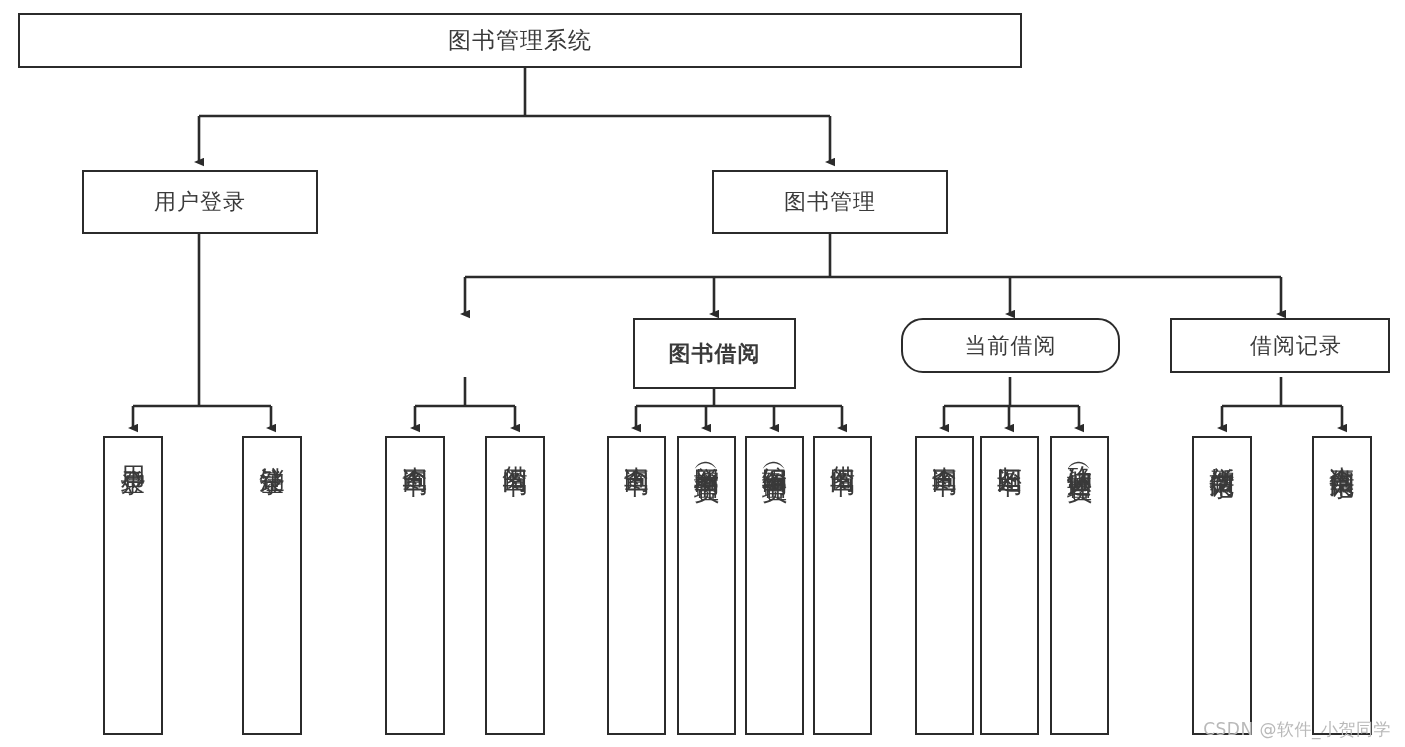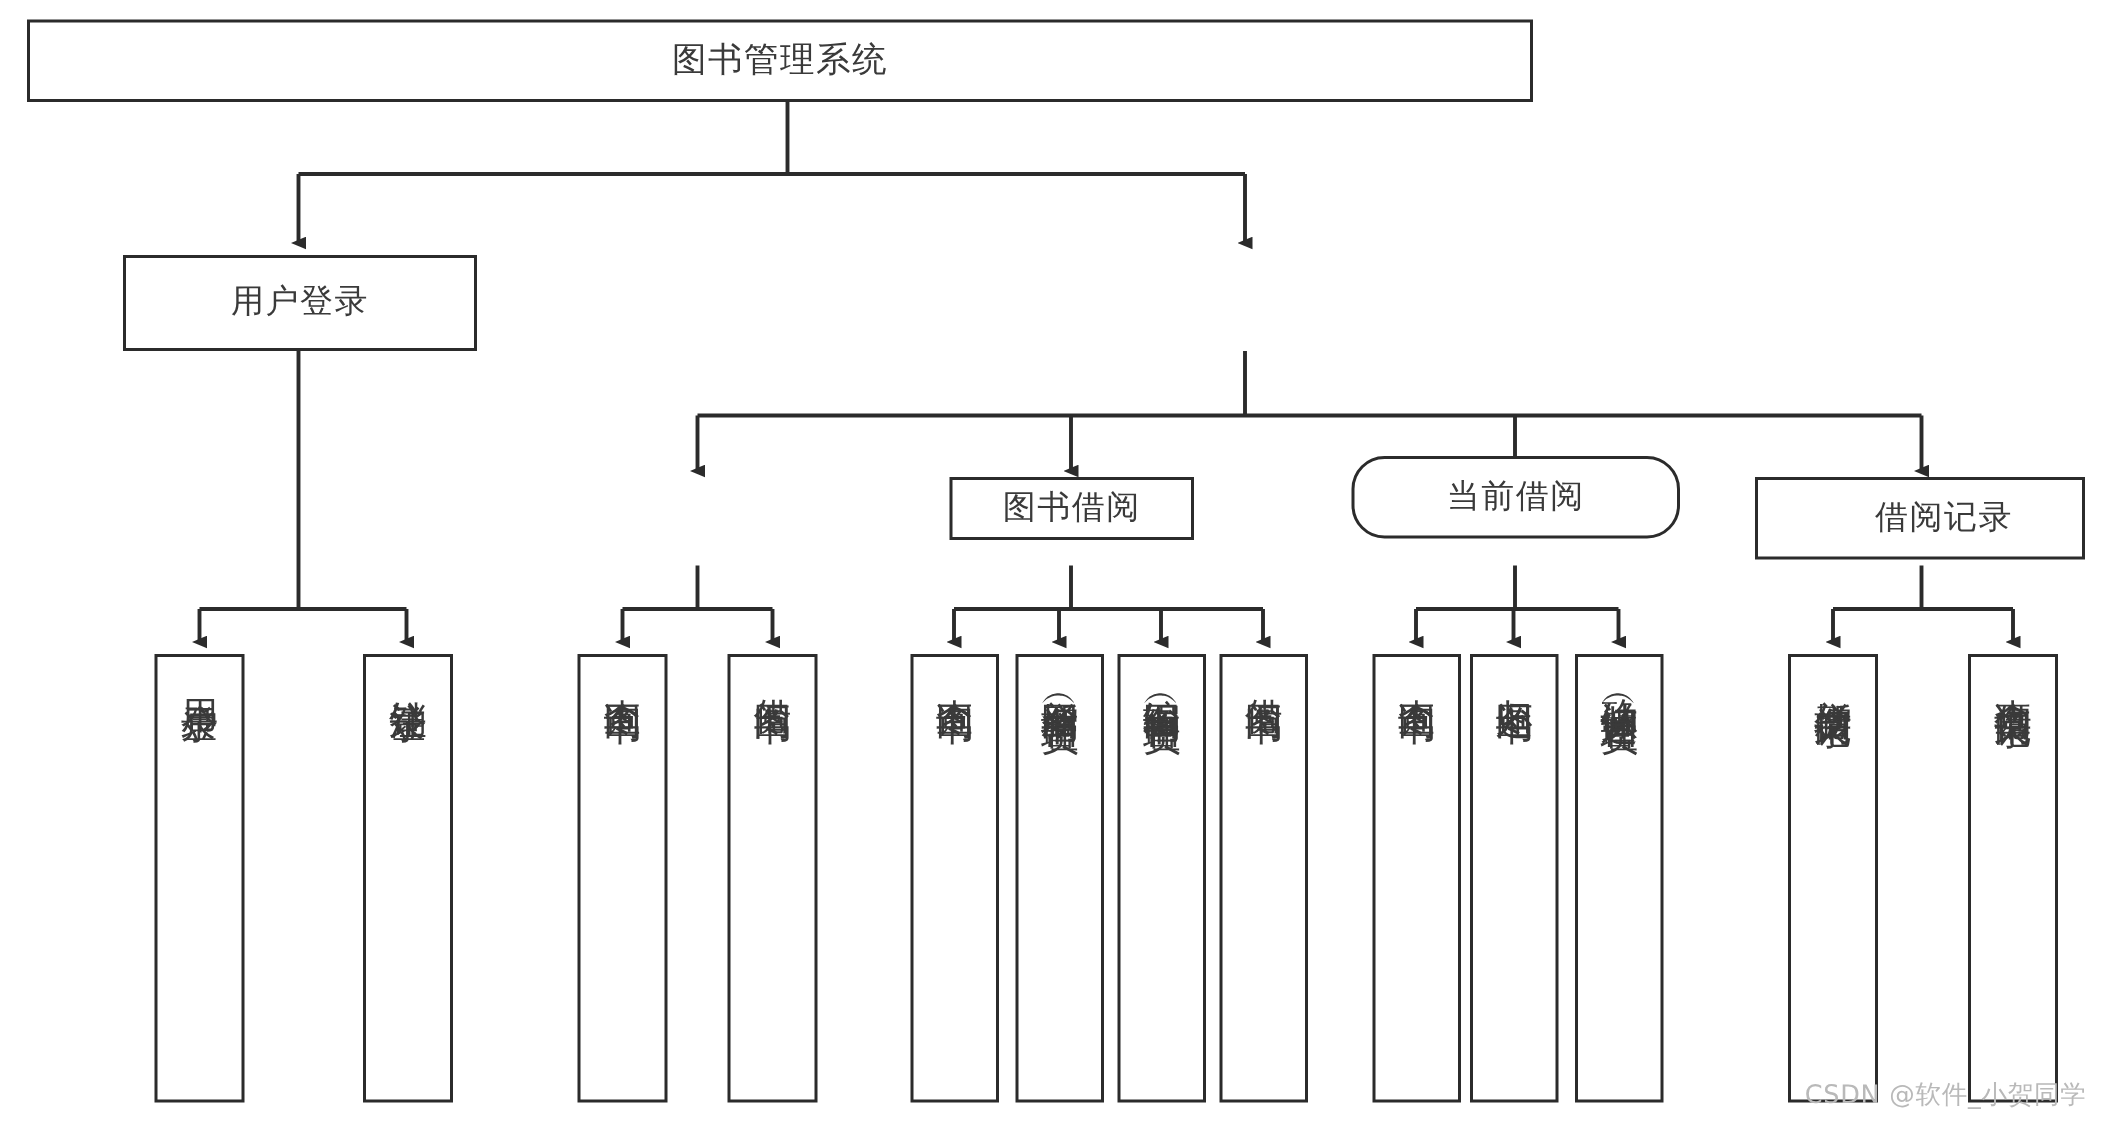--- a/index.html
+++ b/index.html
@@ -130,25 +130,28 @@
     </g>
   </svg>
 
   <div class="node horiz root" style="left:18px; top:13px; width:1004px; height:55px;">
     <span class="label">图书管理系统</span>
   </div>
 
   <div class="node horiz" style="left:82px; top:170px; width:236px; height:64px;">
     <span class="label">用户登录</span>
   </div>
-
-  <div class="node horiz" style="left:633px; top:318px; width:163px; height:42px;">
+  <div class="node horiz" style="left:712px; top:170px; width:236px; height:64px;">
+    <span class="label">图书管理</span>
+  </div>
+
+  <div class="node horiz" style="left:633px; top:318px; width:163px; height:71px;font-weight:bold;">
     <span class="label">图书借阅</span>
   </div>
-  <div class="node horiz" style="left:901px; top:304px; width:219px; height:55px;border-radius:22px;">
+  <div class="node horiz" style="left:901px; top:318px; width:219px; height:55px;border-radius:22px;">
     <span class="label">当前借阅</span>
   </div>
   <div class="node horiz" style="left:1170px; top:318px; width:220px; height:55px;padding-left:32px;">
     <span class="label">借阅记录</span>
   </div>
 
   <div class="node vert" style="left:103px; top:436px; width:60px; height:299px;">
     <span class="label">用户登录</span>
   </div>
   <div class="node vert" style="left:242px; top:436px; width:60px; height:299px;">

